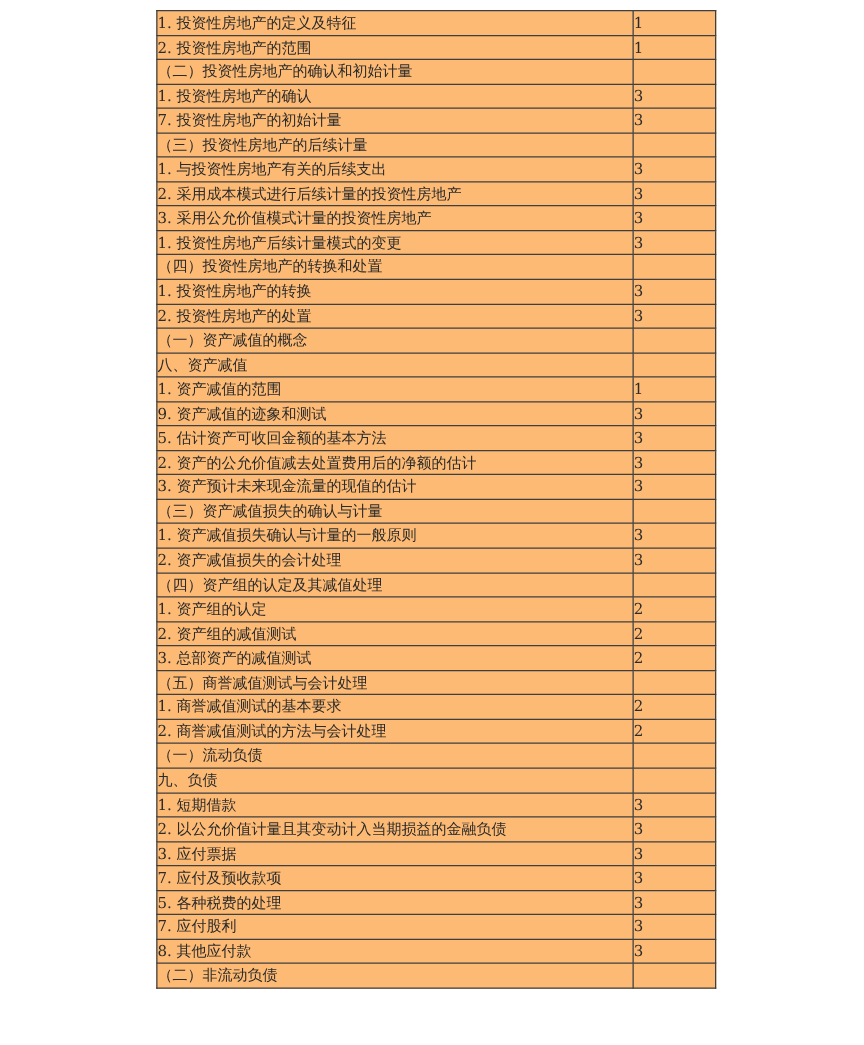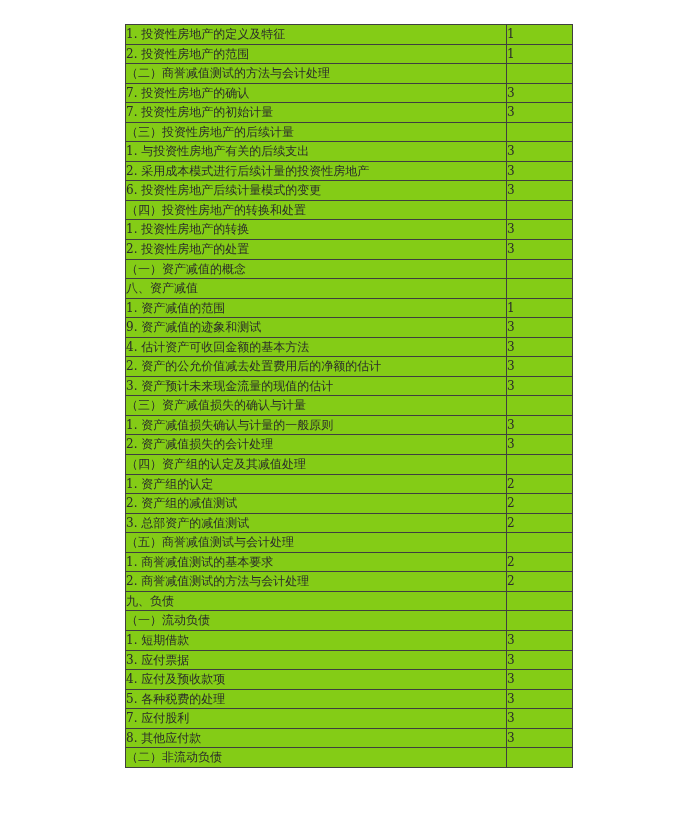--- a/index.html
+++ b/index.html
@@ -8,25 +8,25 @@
     position: relative;
     width: 691px;
     height: 836px;
     background: #ffffff;
     overflow: hidden;
     font-family: "DejaVu Serif", "Liberation Serif", serif;
   }
   table.outline {
     position: absolute;
     left: 125px;
-    top: 24px;
+    top: 8px;
     width: 447px;
     border-collapse: collapse;
     table-layout: fixed;
-    background: #84cc16;
+    background: #fdba74;
   }
   table.outline col.c-topic { width: 381px; }
   table.outline col.c-hours { width: 66px; }
   table.outline td {
     border: 1px solid #3f3f3f;
     height: 18.55px;
     line-height: 18.55px;
     font-size: 12px;
     color: #2b2b2b;
     padding: 0;
@@ -49,45 +49,49 @@
     <tbody>
         <tr>
           <td class="topic-cell">1. 投资性房地产的定义及特征</td>
           <td class="hours-cell">1</td>
         </tr>
         <tr>
           <td class="topic-cell">2. 投资性房地产的范围</td>
           <td class="hours-cell">1</td>
         </tr>
         <tr>
-          <td class="topic-cell">（二）商誉减值测试的方法与会计处理</td>
-          <td class="hours-cell"></td>
-        </tr>
-        <tr>
-          <td class="topic-cell">7. 投资性房地产的确认</td>
+          <td class="topic-cell">（二）投资性房地产的确认和初始计量</td>
+          <td class="hours-cell"></td>
+        </tr>
+        <tr>
+          <td class="topic-cell">1. 投资性房地产的确认</td>
           <td class="hours-cell">3</td>
         </tr>
         <tr>
           <td class="topic-cell">7. 投资性房地产的初始计量</td>
           <td class="hours-cell">3</td>
         </tr>
         <tr>
           <td class="topic-cell">（三）投资性房地产的后续计量</td>
           <td class="hours-cell"></td>
         </tr>
         <tr>
           <td class="topic-cell">1. 与投资性房地产有关的后续支出</td>
           <td class="hours-cell">3</td>
         </tr>
         <tr>
           <td class="topic-cell">2. 采用成本模式进行后续计量的投资性房地产</td>
           <td class="hours-cell">3</td>
         </tr>
         <tr>
-          <td class="topic-cell">6. 投资性房地产后续计量模式的变更</td>
+          <td class="topic-cell">3. 采用公允价值模式计量的投资性房地产</td>
+          <td class="hours-cell">3</td>
+        </tr>
+        <tr>
+          <td class="topic-cell">1. 投资性房地产后续计量模式的变更</td>
           <td class="hours-cell">3</td>
         </tr>
         <tr>
           <td class="topic-cell">（四）投资性房地产的转换和处置</td>
           <td class="hours-cell"></td>
         </tr>
         <tr>
           <td class="topic-cell">1. 投资性房地产的转换</td>
           <td class="hours-cell">3</td>
         </tr>
@@ -105,21 +109,21 @@
         </tr>
         <tr>
           <td class="topic-cell">1. 资产减值的范围</td>
           <td class="hours-cell">1</td>
         </tr>
         <tr>
           <td class="topic-cell">9. 资产减值的迹象和测试</td>
           <td class="hours-cell">3</td>
         </tr>
         <tr>
-          <td class="topic-cell">4. 估计资产可收回金额的基本方法</td>
+          <td class="topic-cell">5. 估计资产可收回金额的基本方法</td>
           <td class="hours-cell">3</td>
         </tr>
         <tr>
           <td class="topic-cell">2. 资产的公允价值减去处置费用后的净额的估计</td>
           <td class="hours-cell">3</td>
         </tr>
         <tr>
           <td class="topic-cell">3. 资产预计未来现金流量的现值的估计</td>
           <td class="hours-cell">3</td>
         </tr>
@@ -157,37 +161,41 @@
         </tr>
         <tr>
           <td class="topic-cell">1. 商誉减值测试的基本要求</td>
           <td class="hours-cell">2</td>
         </tr>
         <tr>
           <td class="topic-cell">2. 商誉减值测试的方法与会计处理</td>
           <td class="hours-cell">2</td>
         </tr>
         <tr>
+          <td class="topic-cell">（一）流动负债</td>
+          <td class="hours-cell"></td>
+        </tr>
+        <tr>
           <td class="topic-cell">九、负债</td>
           <td class="hours-cell"></td>
         </tr>
         <tr>
-          <td class="topic-cell">（一）流动负债</td>
-          <td class="hours-cell"></td>
-        </tr>
-        <tr>
           <td class="topic-cell">1. 短期借款</td>
           <td class="hours-cell">3</td>
         </tr>
         <tr>
+          <td class="topic-cell">2. 以公允价值计量且其变动计入当期损益的金融负债</td>
+          <td class="hours-cell">3</td>
+        </tr>
+        <tr>
           <td class="topic-cell">3. 应付票据</td>
           <td class="hours-cell">3</td>
         </tr>
         <tr>
-          <td class="topic-cell">4. 应付及预收款项</td>
+          <td class="topic-cell">7. 应付及预收款项</td>
           <td class="hours-cell">3</td>
         </tr>
         <tr>
           <td class="topic-cell">5. 各种税费的处理</td>
           <td class="hours-cell">3</td>
         </tr>
         <tr>
           <td class="topic-cell">7. 应付股利</td>
           <td class="hours-cell">3</td>
         </tr>

